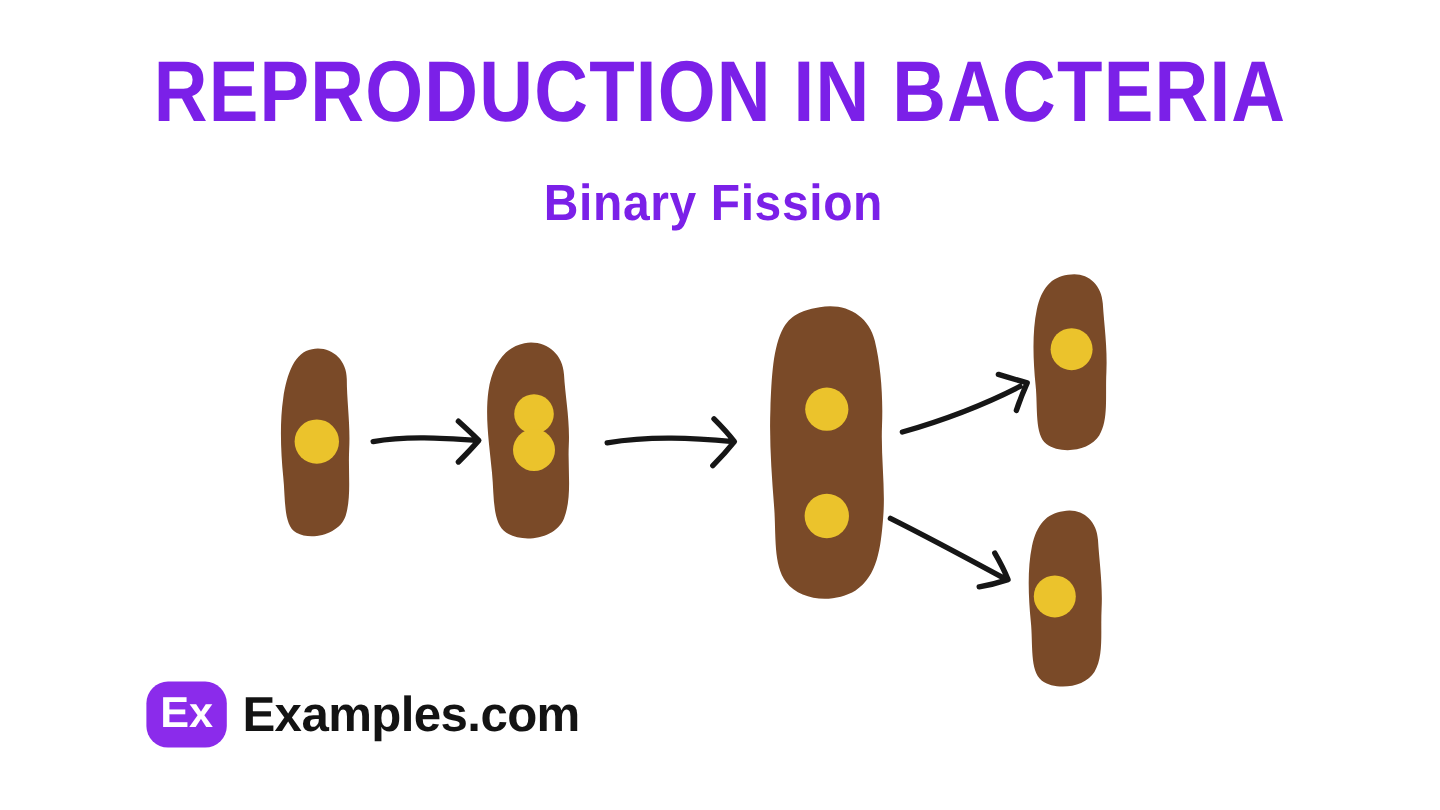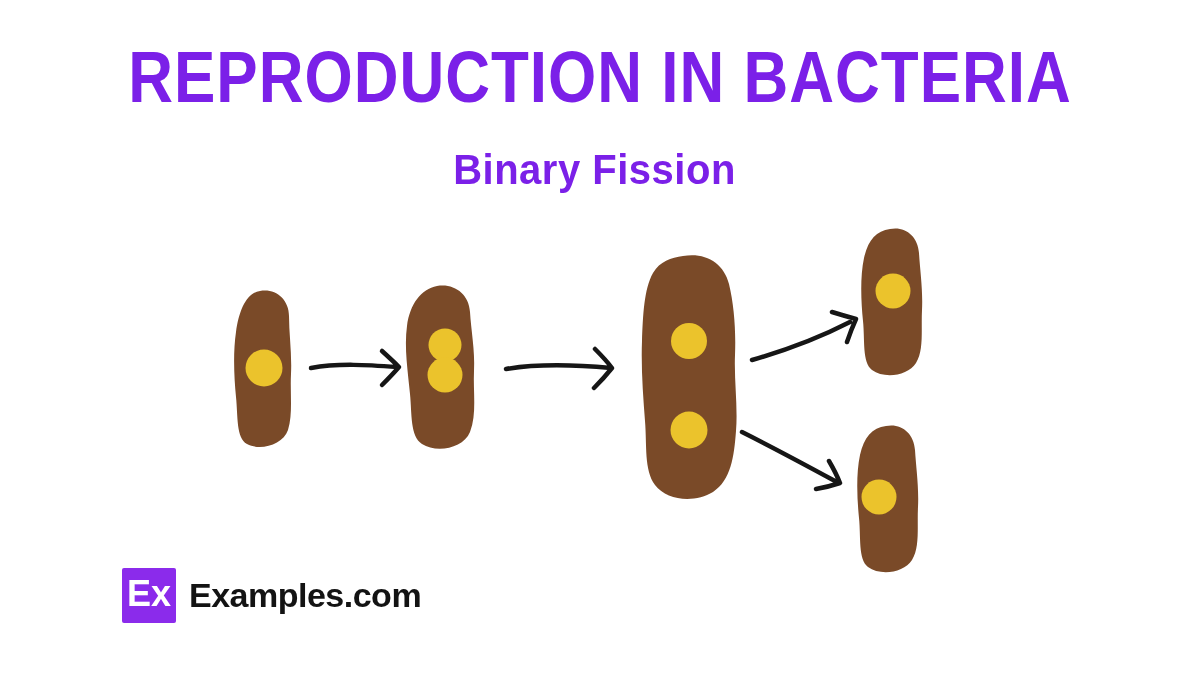--- a/index.html
+++ b/index.html
@@ -43,33 +43,33 @@
     height: 675px;
   }
   .footer {
     position: absolute;
     left: 122px; top: 568px;
     display: flex;
     align-items: center;
     gap: 13px;
   }
   .logo-badge {
-    width: 54px; height: 55px;
-    border-radius: 2px;
+    width: 67px; height: 55px;
+    border-radius: 18px;
     background: var(--badge-bg, #8b2beb);
     color: var(--badge-fg, #ffffff);
     display: flex;
     align-items: center;
     justify-content: center;
     font-size: 36px;
     font-weight: bold;
     padding-bottom: 3px;
   }
   .brand-name {
-    font-size: 34px;
+    font-size: 41px;
     font-weight: bold;
     color: var(--brand-color, #131313);
     letter-spacing: -0.5px;
     text-align: center;
   }
 </style>
 </head>
 <body>
 
 <main class="canvas">

